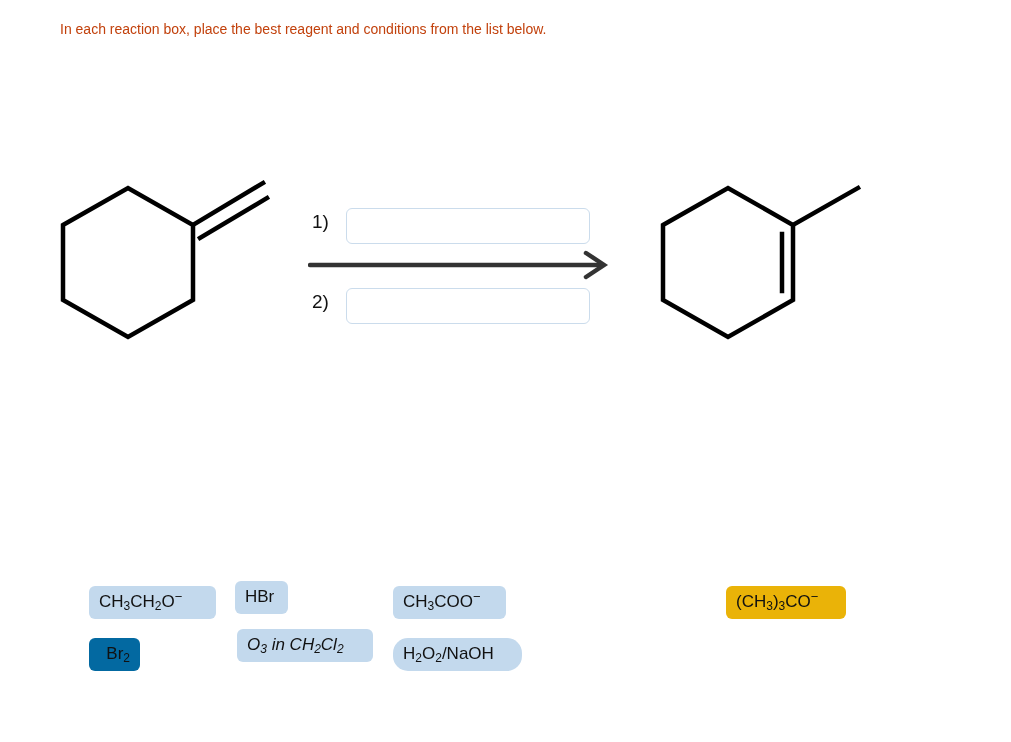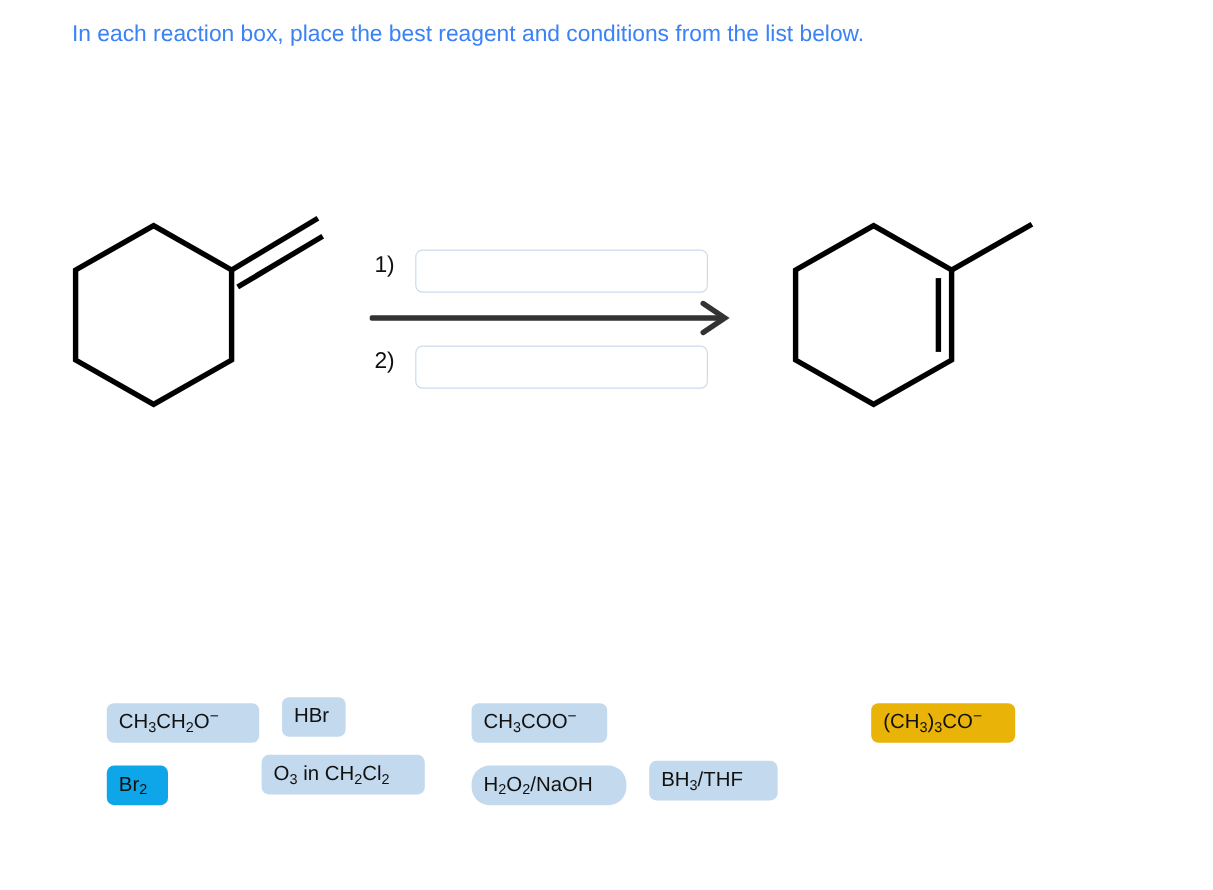--- a/index.html
+++ b/index.html
@@ -14,23 +14,23 @@
     font-family: "Liberation Sans", sans-serif;
     color: #000000;
     overflow: hidden;
   }
 
   
   #prompt-text {
     position: absolute;
     left: 60px;
     top: 16px;
-    font-size: 19px;
+    font-size: 14px;
     line-height: 26px;
-    color: #3b82f6;
+    color: #c2410c;
     white-space: nowrap;
   }
 
   
   #reaction-scheme {
     position: absolute;
     left: 0;
     top: 150px;
     width: 1011px;
     height: 230px;
@@ -157,17 +157,16 @@
       <line x1="148" y1="75" x2="213" y2="38"></line>
     </g>
   </svg>
 </div>
 
 <div id="reagent-bank">
     <div class="reagent-chip" style="left: 89px; top: 26px; min-width: 127px; background: rgb(195, 217, 237);">CH<sub>3</sub>CH<sub>2</sub>O<sup>−</sup></div>
     <div class="reagent-chip" style="left: 235px; top: 21px; min-width: 53px; background: rgb(195, 217, 237);">HBr</div>
     <div class="reagent-chip" style="left: 393px; top: 26px; min-width: 113px; background: rgb(195, 217, 237);">CH<sub>3</sub>COO<sup>−</sup></div>
     <div class="reagent-chip" style="left: 726px; top: 26px; min-width: 120px; background: #eab308;">(CH<sub>3</sub>)<sub>3</sub>CO<sup>−</sup></div>
-    <div class="reagent-chip" style="left: 89px; top: 78px; min-width: 51px; background: #0ea5e9;">Br<sub>2</sub></div>
-    <div class="reagent-chip" style="left: 218px; top: 69px; min-width: 136px; background: rgb(195, 217, 237);">O<sub>3</sub> in CH<sub>2</sub>Cl<sub>2</sub></div>
+    <div class="reagent-chip" style="left: 89px; top: 78px; min-width: 51px; background: #0369a1; text-align: right;">Br<sub>2</sub></div>
+    <div class="reagent-chip" style="left: 237px; top: 69px; min-width: 136px; background: rgb(195, 217, 237); font-style: italic;">O<sub>3</sub> in CH<sub>2</sub>Cl<sub>2</sub></div>
     <div class="reagent-chip" style="left: 393px; top: 78px; min-width: 129px; background: rgb(195, 217, 237); border-radius: 15px;">H<sub>2</sub>O<sub>2</sub>/NaOH</div>
-    <div class="reagent-chip" style="left: 541px; top: 74px; min-width: 107px; background: rgb(195, 217, 237);">BH<sub>3</sub>/THF</div>
   </div>
 
 </body></html>

